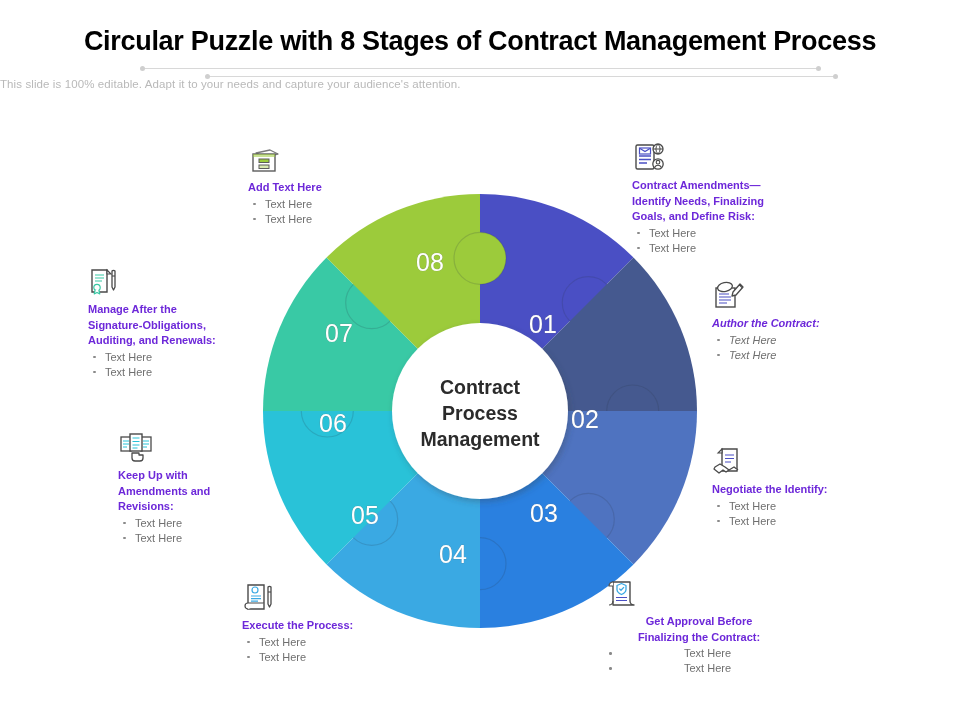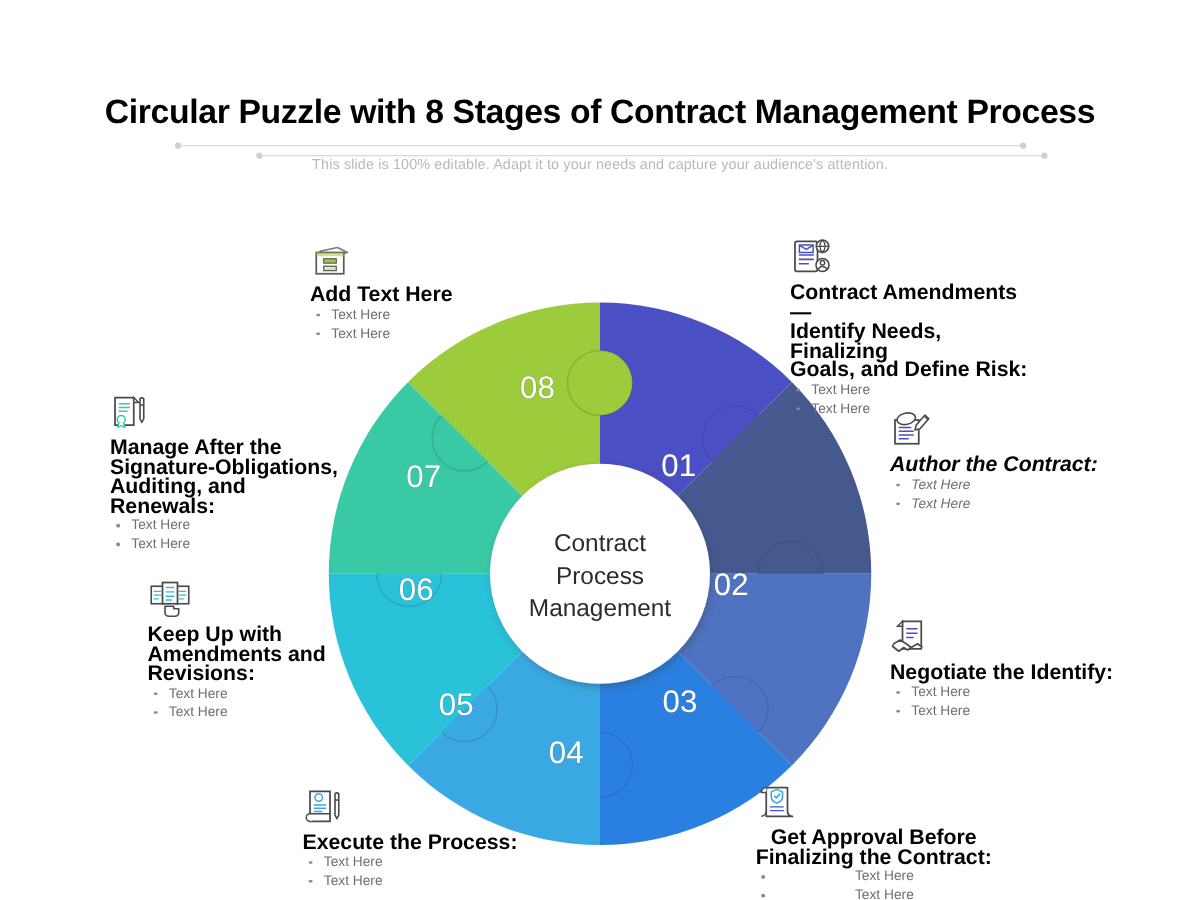--- a/index.html
+++ b/index.html
@@ -1,80 +1,80 @@
 <!DOCTYPE html>
 <html><head>
 <meta charset="utf-8">
 <title>Circular Puzzle with 8 Stages of Contract Management Process</title>
 <style>
   html,body{margin:0;padding:0;}
   body{
     width:960px;height:720px;background:#ffffff;overflow:hidden;
     font-family:"Liberation Sans",sans-serif;color:#231f20;position:relative;
   }
-  .slide{position:absolute;inset:0;margin-top:48px;}
+  .slide{position:absolute;inset:0;}
 
   
   .title{
     position:absolute;left:0;right:0;top:24px;
     text-align:center;
     font-family:"Liberation Sans",sans-serif;
     font-weight:bold;font-size:27px;line-height:34px;
     letter-spacing:-0.3px;color:#000000;
     white-space:nowrap;
   }
   .rule{position:absolute;height:1px;background:#d8d8d8;}
   .rule-a{left:143px;top:68px;width:676px;}
   .rule-b{left:208px;top:76px;width:628px;}
   .dot{position:absolute;width:5px;height:5px;border-radius:50%;
        background:#cfcfcf;}
   .subtitle{
-    position:absolute;left:0;right:0;top:78px;text-align:center;
+    position:absolute;left:0;right:0;top:78px;
     font-size:11.5px;color:#b9b9b9;letter-spacing:.1px;white-space:nowrap;
   }
 
   
   .wheel{position:absolute;left:240px;top:178px;width:480px;height:470px;}
   .wheel svg{display:block;overflow:visible;}
   .center-label{
     position:absolute;left:50%;top:50%;transform:translate(-50%,-50%);
     width:170px;text-align:center;
-    font-weight:normal;font-size:19.5px;line-height:26px;color:#2b2b2b;
+    font-weight:bold;font-size:19.5px;line-height:26px;color:#2b2b2b;
     pointer-events:none;
   }
   .seg-num{
     font-family:"Liberation Sans",sans-serif;
     font-size:25px;fill:#ffffff;font-weight:normal;
     text-anchor:middle;dominant-baseline:middle;
     paint-order:stroke;stroke:#6f6f6f;stroke-width:.6px;stroke-opacity:.55;
   }
 
   
   .callout{position:absolute;}
   .callout .ico{display:block;margin-bottom:4px;}
   .callout h3{
-    margin:0;font-size:17px;line-height:15.5px;font-weight:bold;color:#000000;
+    margin:0;font-size:11px;line-height:15.5px;font-weight:bold;color:#6d28d9;
   }
   .callout ul{margin:1px 0 0 0;padding:0;list-style:none;}
   .callout li{
     position:relative;padding-left:17px;
     font-size:11px;line-height:15px;color:#6f6f6f;white-space:nowrap;
   }
   .callout li:before{
     content:"";position:absolute;left:5px;top:6px;
     width:2.5px;height:2.5px;background:#8a8a8a;border-radius:50%;
   }
 
   .c-08{left:248px;top:144px;width:175px;}
   .c-01{left:632px;top:142px;width:190px;}
   .c-02{left:712px;top:280px;width:180px;font-style:italic;}
   .c-03{left:712px;top:446px;width:180px;}
   .c-04{left:604px;top:578px;width:190px;text-align:center;}
   .c-05{left:242px;top:582px;width:190px;}
-  .c-06{left:118px;top:416px;width:175px;}
+  .c-06{left:118px;top:432px;width:175px;}
   .c-07{left:88px;top:268px;width:185px;}
 </style>
 </head>
 <body>
 
 <div class="slide">
 
   <div class="title">Circular Puzzle with 8 Stages of Contract Management Process</div>
 
   <div class="rule rule-a"></div>

